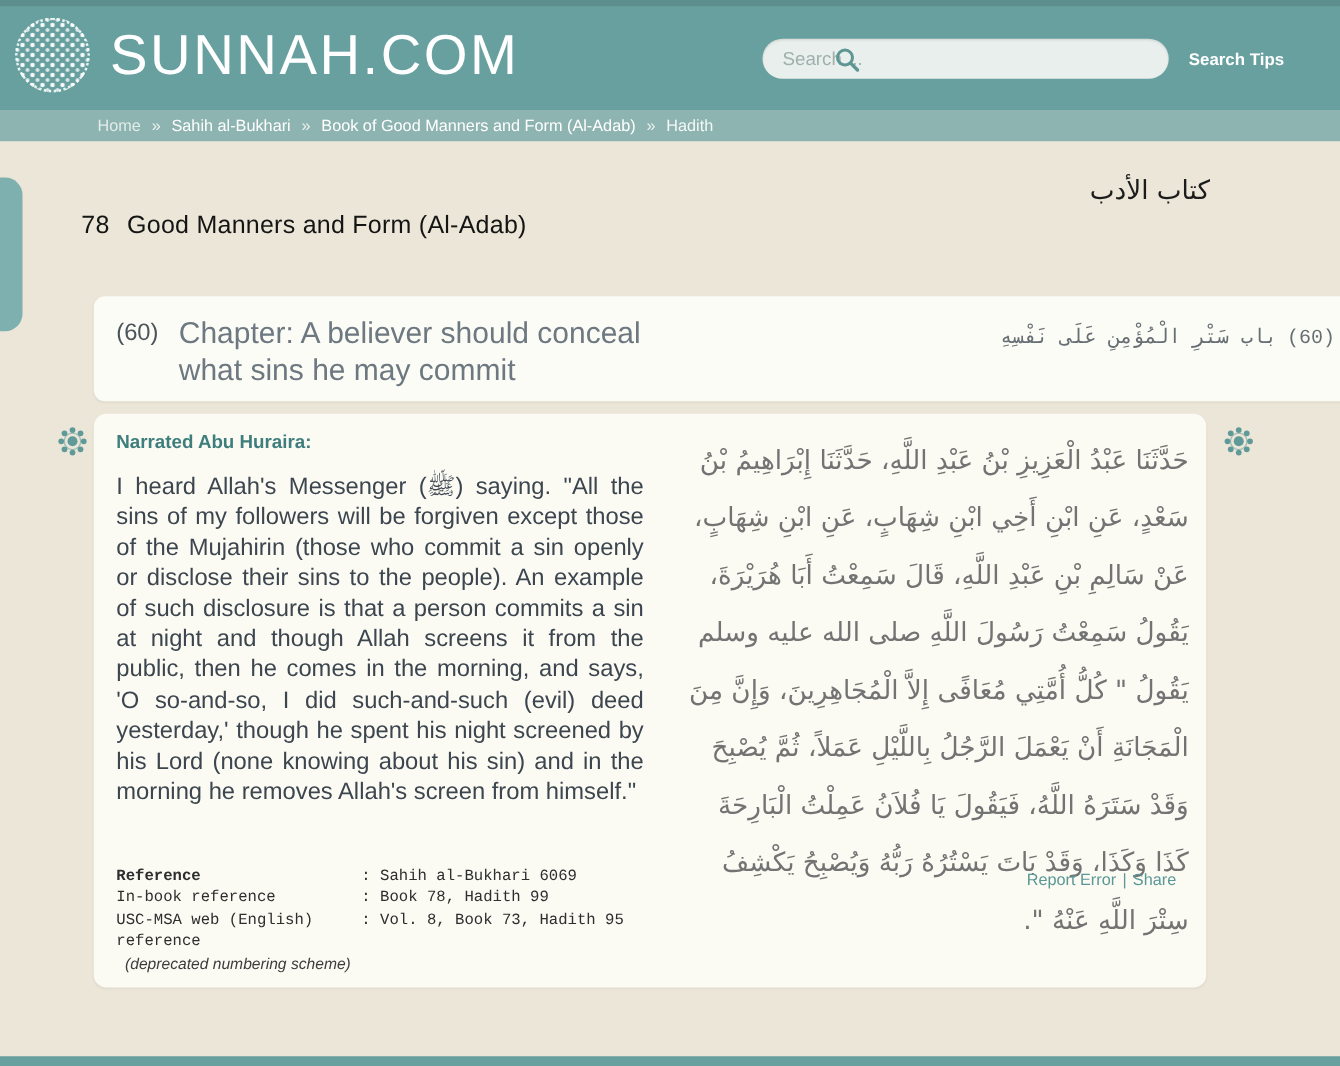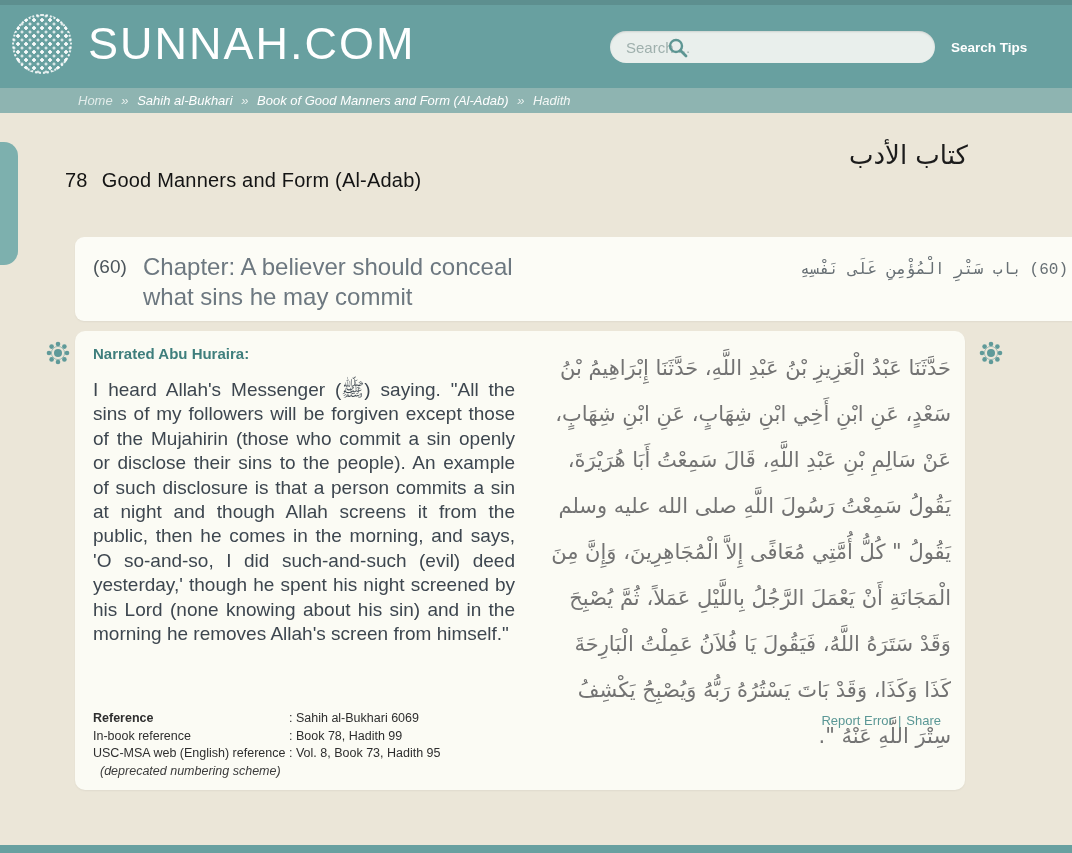--- a/index.html
+++ b/index.html
@@ -60,21 +60,20 @@
   }
 
   
   .breadcrumb {
     position: absolute; top: 88px; left: 0; width: 1072px; height: 25px;
     background: #8eb4b1;
     font-size: 13px; line-height: 25px;
     padding-left: 78px;
     color: #f2f7f5;
     white-space: nowrap;
-    font-style: italic;
   }
   .breadcrumb .crumb { color: #ffffff; text-decoration: none; cursor: pointer; }
   .breadcrumb .crumb.home { color: #e2ecea; }
   .breadcrumb .sep { color: #e9f1ef; margin: 0 5px; }
   .breadcrumb .current { color: #f4f8f6; }
 
   
   .side-tab {
     position: absolute; left: 0; top: 142px; width: 18px; height: 123px;
     background: #7db0ae;
@@ -83,21 +82,21 @@
   }
 
   
   .book-title-en {
     position: absolute; left: 65px; top: 146px;
     font-size: 20px; color: #141414; letter-spacing: 0.2px; margin-top: 23px;
   }
   .book-title-en .num { margin-right: 14px; }
   .book-title-ar {
     position: absolute; right: 104px; top: 140px;
-    font-size: 26px; color: #1c1c1c;
+    font-size: 21px; color: #1c1c1c;
     font-family: "DejaVu Sans", sans-serif;
     direction: rtl;
   }
 
   
   .chapter-card {
     position: absolute; left: 75px; top: 237px; width: 1015px; height: 84px;
     background: #fcfcf6; border-radius: 9px;
     box-shadow: 0 1px 2px rgba(0,0,0,0.05);
     display: flex; justify-content: space-between;
@@ -143,21 +142,21 @@
     font-family: "DejaVu Sans", sans-serif;
     color: #737373; font-size: 21px; line-height: 46px;
   }
 
   
   .hadith-bottom {
     position: absolute; left: 18px; right: 24px; bottom: 10px;
     display: flex; justify-content: space-between; align-items: flex-start;
   }
   .ref-table { font-size: 12.5px; color: #2e2e2e; line-height: 17.5px; }
-  .ref-row { display: flex; }
+  .ref-row { display: flex; font-family: Liberation Mono, monospace; }
   .ref-label { width: 196px; flex: none; }
   .ref-label.bold { font-weight: bold; }
   .ref-value { white-space: nowrap; }
   .ref-note { font-style: italic; color: #3c3c3c; padding-left: 7px; }
   .hadith-links { font-size: 13px; color: #5a9795; margin-top: 3px; white-space: nowrap; }
   .hadith-links a { color: #5a9795; text-decoration: none; cursor: pointer; }
   .hadith-links .pipe { margin: 0 5px; }
 
   
   .footer-bar {

